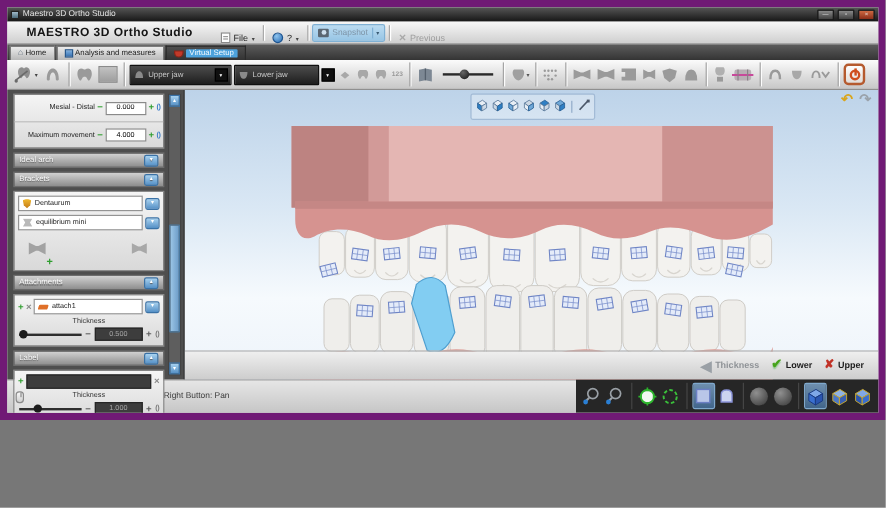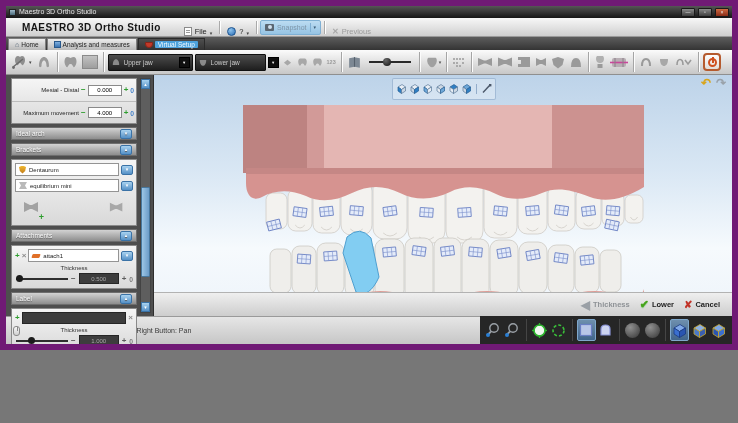--- a/index.html
+++ b/index.html
@@ -734,21 +734,21 @@
         <span class="navbtn dis">
           <span class="prev-ic">◀</span>
           <span>Thickness</span>
         </span>
         <span class="navbtn">
           <span class="chk">✔</span>
           <span>Lower</span>
         </span>
         <span class="navbtn">
           <span class="crs">✘</span>
-          <span>Cancel</span>
+          <span>Upper</span>
         </span>
       </div>
     </div>
   </div>
 
   <div class="statusrow">
     <div class="status-left">
       <span class="mouse-ico"></span>
       <span>Left Button: Rotate | Wheel: Zoom | Right Button: Pan</span>
     </div>

